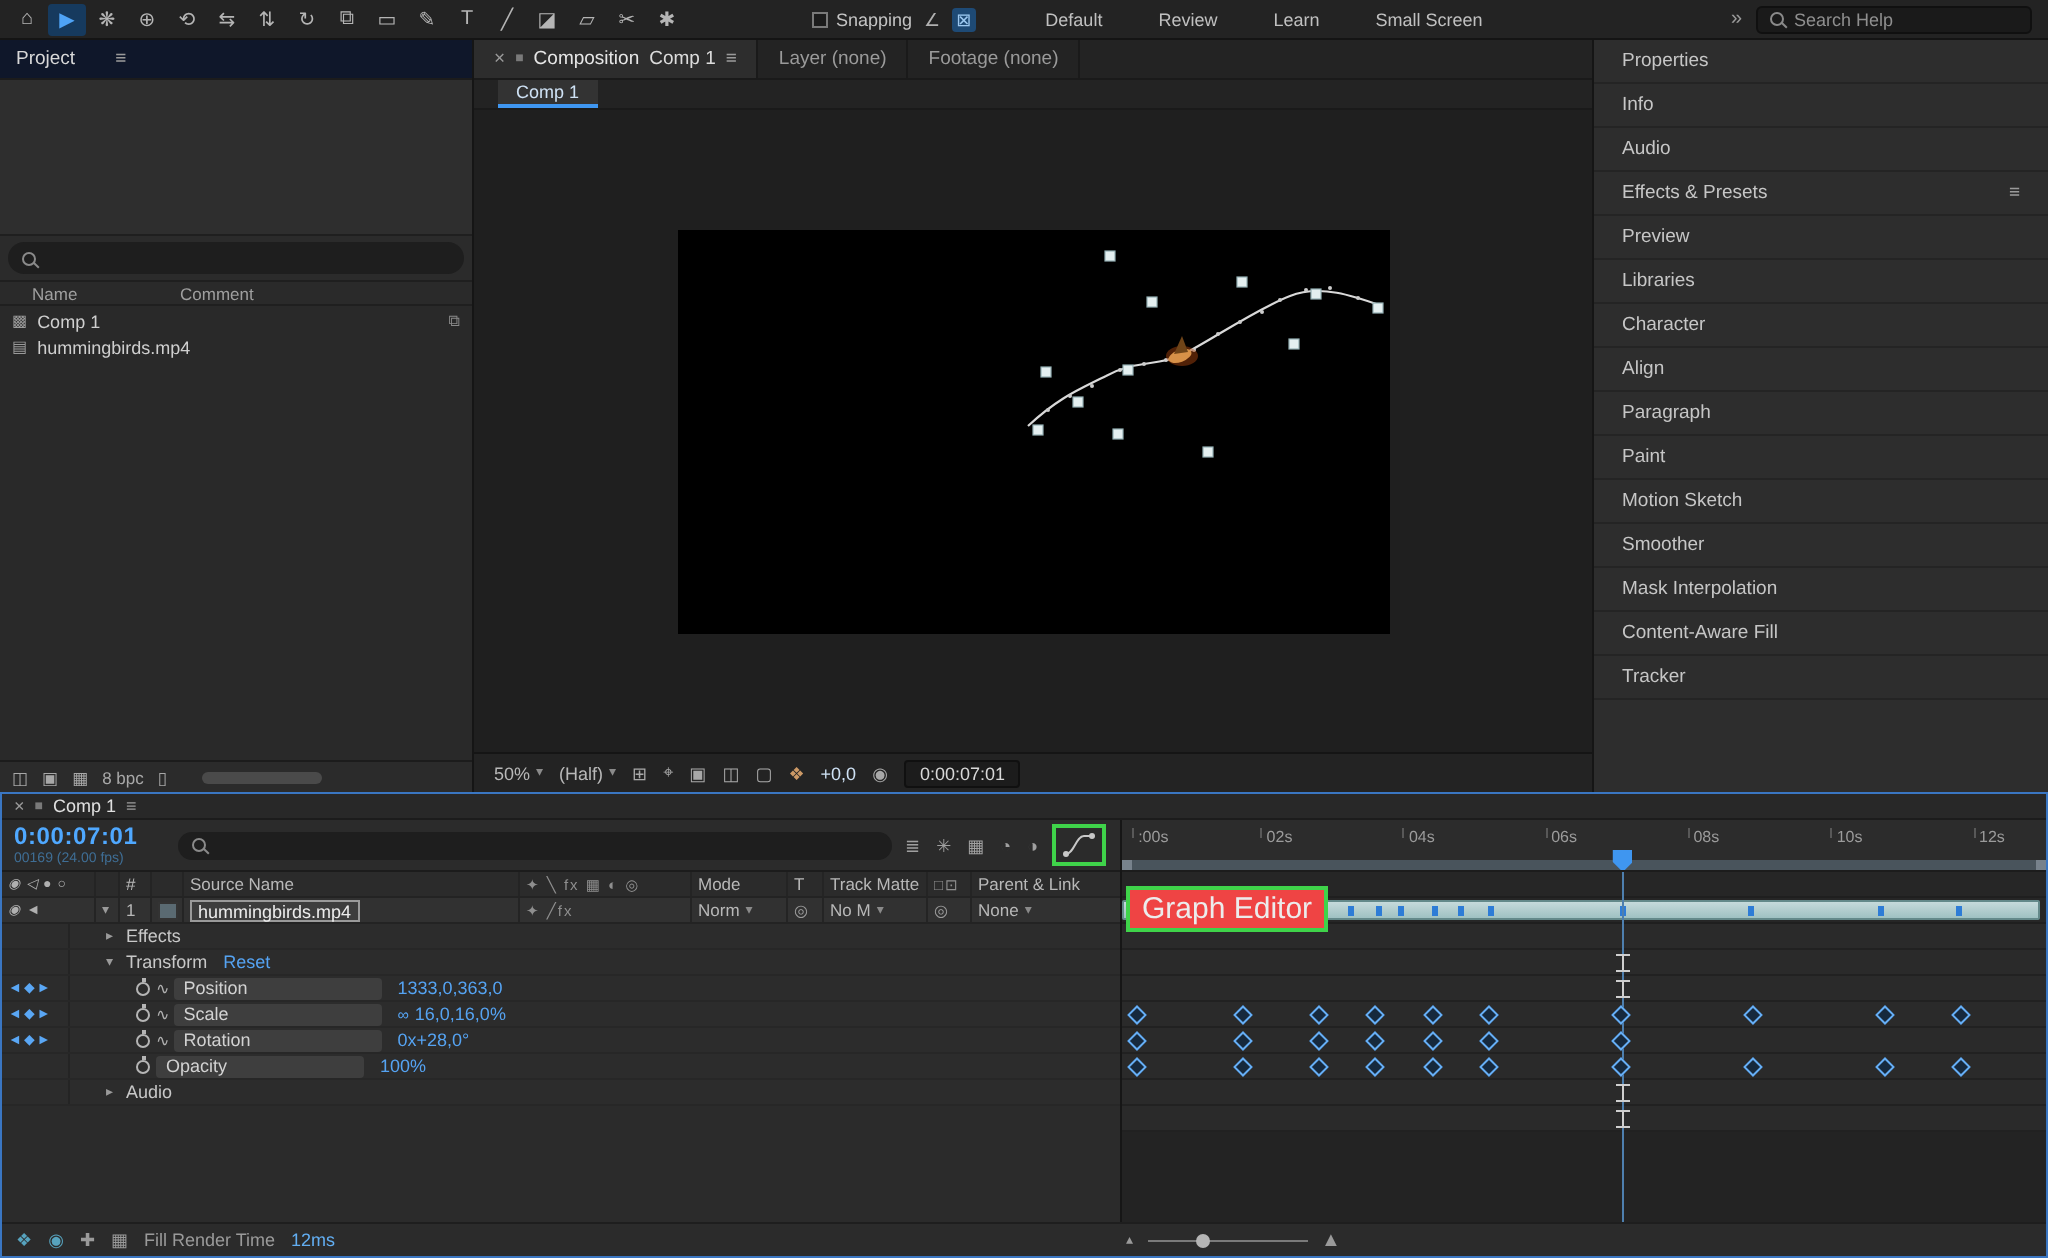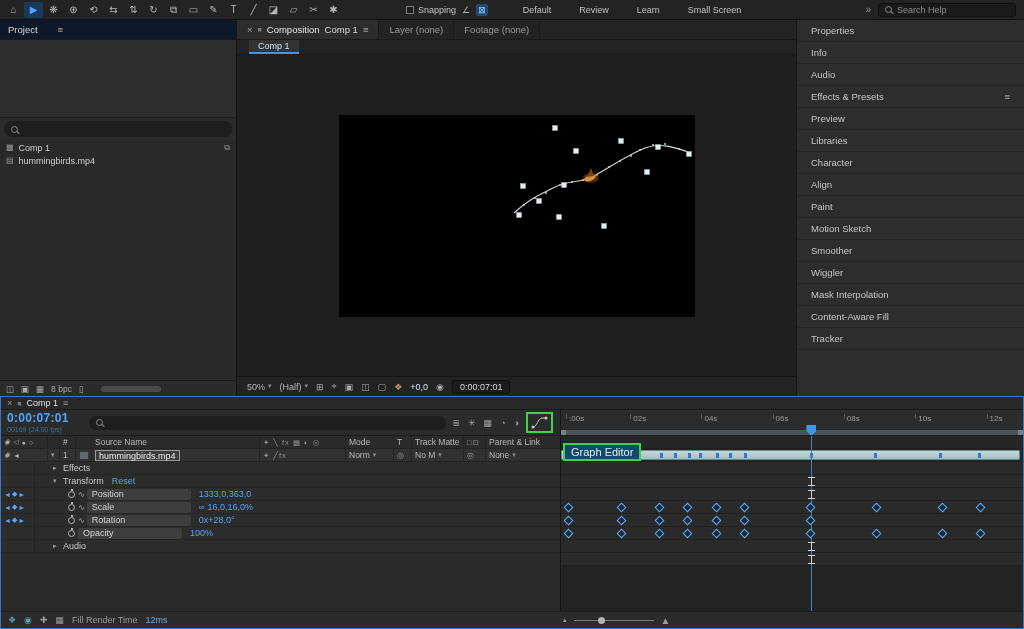--- a/index.html
+++ b/index.html
@@ -129,22 +129,22 @@
   .phmark{position:absolute;bottom:-1px;width:10px;height:11px;background:var(--accent);z-index:3;
     clip-path:polygon(0 0,100% 0,100% 55%,50% 100%,0 55%)}
 
   .tl-tracks{flex:1;position:relative;display:flex;flex-direction:column;min-height:0}
   .phline{position:absolute;top:0;bottom:0;width:1px;background:#4e7fae;z-index:1}
   .trow-gap{height:13px;flex:none;background:#262626;border-bottom:1px solid #1f1f1f}
   .ltrack{height:13px;flex:none;position:relative;background:#262626;border-bottom:1px solid #1f1f1f}
   .layer-bar{position:absolute;left:0;right:3px;top:1px;height:10px;border-radius:1px;
     background:linear-gradient(#c6dadb,#9fc1c2);border:1px solid #64898a}
   .lbdot{position:absolute;top:2px;width:3px;height:5px;background:#2e7cd6}
-  .gtooltip{position:absolute;left:2px;top:7px;padding:1px 6px;background:#0c4a6e;border:2px solid var(--green);
-    color:#ececec;font-size:11px;z-index:6;white-space:nowrap}
+  .gtooltip{position:absolute;left:2px;top:7px;padding:1px 6px;background:#ef4444;border:2px solid var(--green);
+    color:#ececec;font-size:15px;z-index:6;white-space:nowrap}
   .trow{height:13px;flex:none;position:relative;background:#2a2a2a;border-bottom:1px solid #212121}
   .kf{position:absolute;top:3px;width:7px;height:7px;transform:rotate(45deg);
     border:1px solid #66aef5;background:#16293d;z-index:2}
   .ibeam{position:absolute;top:2px;width:7px;height:9px;border-top:1px solid #cfcfcf;border-bottom:1px solid #cfcfcf;
     background:linear-gradient(#cfcfcf,#cfcfcf) 50% 0/1px 100% no-repeat;z-index:2}
   .tfillL{flex:1;background:#2b2b2b}
   .tfillR{flex:1;background:#232323}
 
   .tl-bottom{height:17px;flex:none;position:relative;border-top:1px solid #1e1e1e;display:flex;align-items:center;
     gap:8px;padding:0 7px;font-size:9px;background:#2b2b2b}
@@ -203,20 +203,24 @@
   <div class="main">
 
     <div class="project">
       <div class="phead">
         <span>Project</span>
         <span class="menu">≡</span>
       </div>
       <div class="ppreview"></div>
       <div class="psearch">
         <span class="mag"></span>
+      </div>
+      <div class="pcols">
+        <span class="c1">Name</span>
+        <span>Comment</span>
       </div>
       <div class="pitems">
           <div class="pitem">
             <span class="picon">▩</span>
             <span class="pname">Comp 1</span>
             <span class="puse">⧉</span>
           </div>
           <div class="pitem">
             <span class="picon">▤</span>
             <span class="pname">hummingbirds.mp4</span>
@@ -328,30 +332,30 @@
         <div class="rrow">
           <span>Libraries</span>
         </div>
         <div class="rrow">
           <span>Character</span>
         </div>
         <div class="rrow">
           <span>Align</span>
         </div>
         <div class="rrow">
+          <span>Paragraph</span>
+        </div>
+        <div class="rrow">
           <span>Paint</span>
         </div>
         <div class="rrow">
           <span>Motion Sketch</span>
         </div>
         <div class="rrow">
           <span>Smoother</span>
-        </div>
-        <div class="rrow">
-          <span>Wiggler</span>
         </div>
         <div class="rrow">
           <span>Mask Interpolation</span>
         </div>
         <div class="rrow">
           <span>Content-Aware Fill</span>
         </div>
         <div class="rrow">
           <span>Tracker</span>
         </div>

